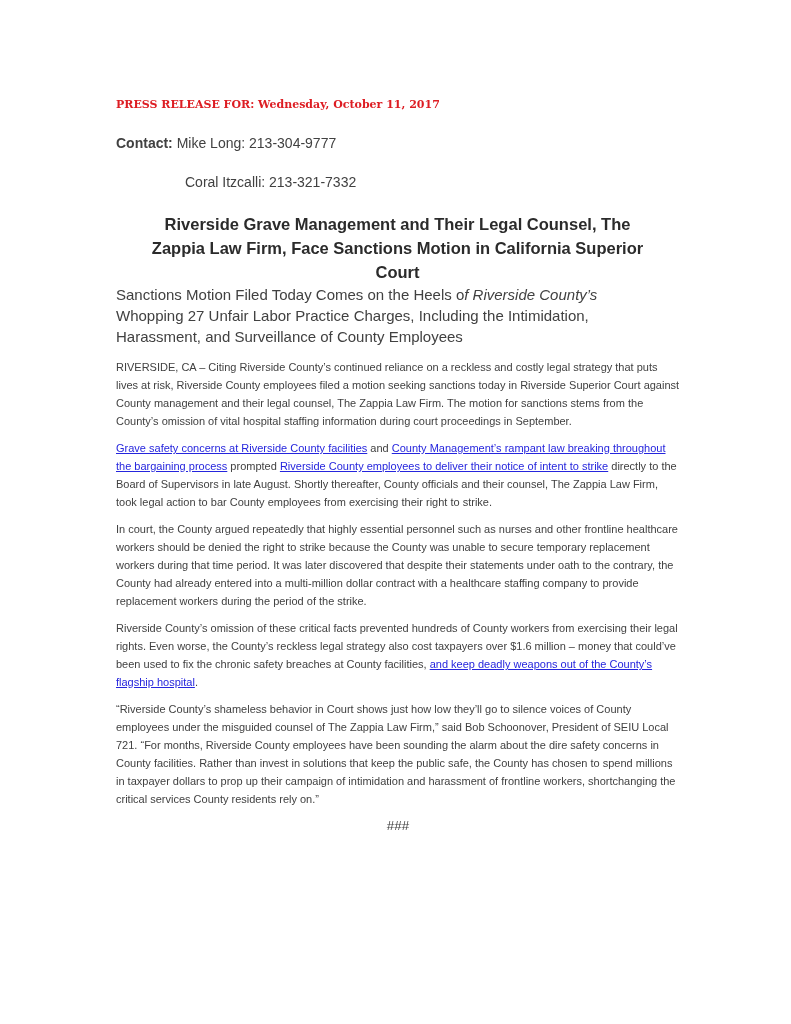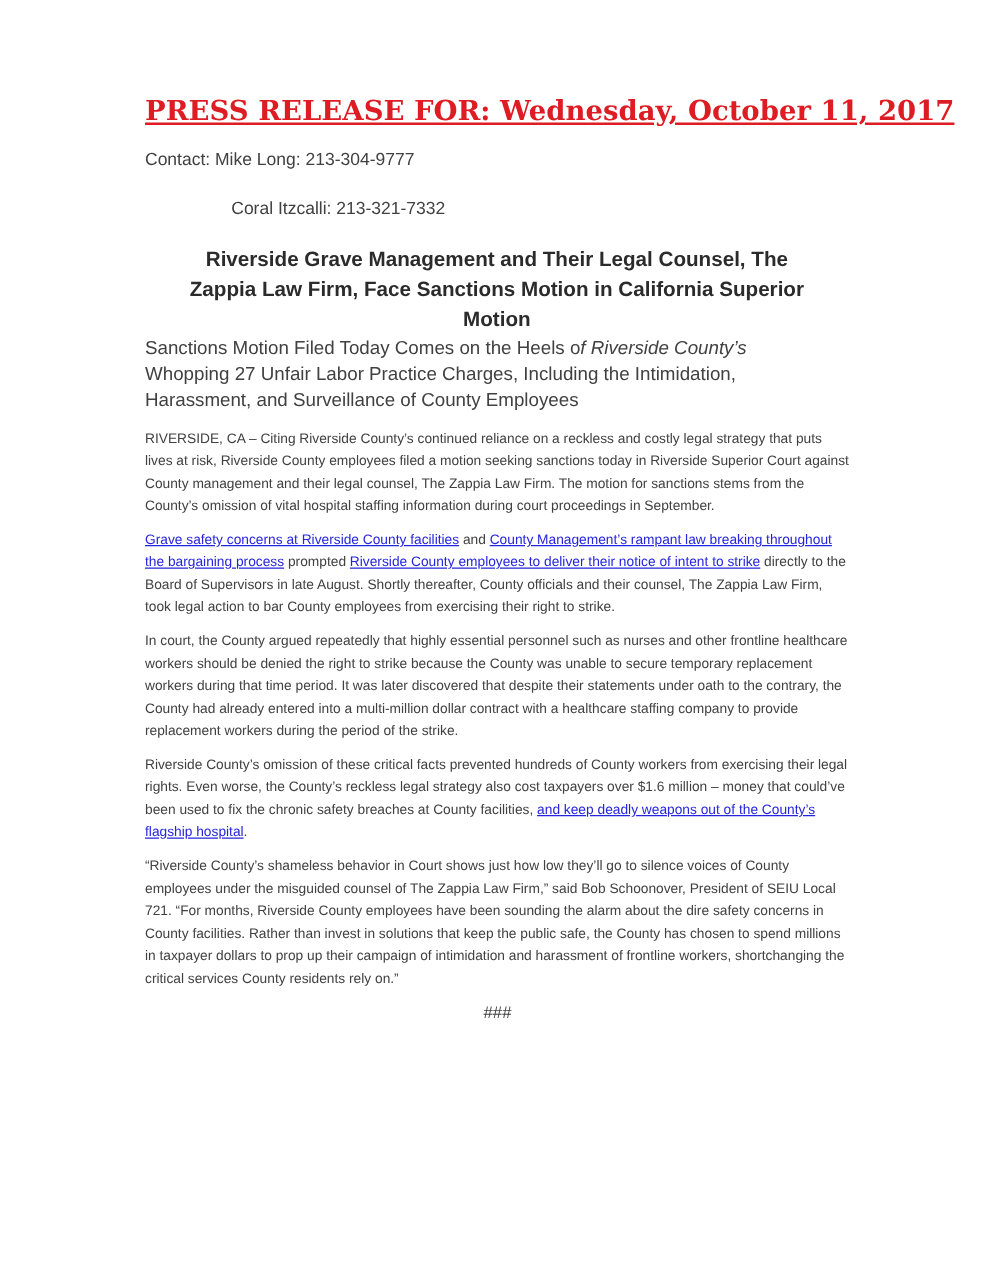--- a/index.html
+++ b/index.html
@@ -14,34 +14,33 @@
   .page{
     width:791px;height:1024px;
     background:var(--page-bg);
     font-family:"Liberation Sans",sans-serif;
     padding:78px 112px 0 116px;
     overflow:hidden;
   }
   .kicker{
     font-family:"DejaVu Serif",serif;
     font-weight:bold;
-    font-size:22px;
+    font-size:11px;
     line-height:22px;
     color:var(--kicker);
-    margin:0 0 18px 0;
+    margin:16px 0 18px 0;
     white-space:nowrap;
-    text-decoration:underline;
   }
   .contact{
     font-size:14px;
     line-height:19px;
     color:var(--body-text);
     margin:0 0 20px 0;
   }
-  .contact .label{font-weight:normal;}
+  .contact .label{font-weight:bold;}
   .contact-line2{padding-left:69px;margin-top:20px;}
   .headline{
     font-size:16.5px;
     font-weight:bold;
     line-height:24px;
     color:var(--headline-text);
     text-align:center;
     margin:0 0 0 0;
   }
   .headline > div{white-space:nowrap;}
@@ -82,21 +81,21 @@
   <h1 class="kicker">PRESS RELEASE FOR: Wednesday, October 11, 2017</h1>
 
   <div class="contact">
     <div class="contact-line1"><span class="label">Contact:</span> <span>Mike Long: 213-304-9777</span></div>
     <div class="contact-line2">Coral Itzcalli: 213-321-7332</div>
   </div>
 
   <h2 class="headline">
       <div>Riverside Grave Management and Their Legal Counsel, The</div>
       <div>Zappia Law Firm, Face Sanctions Motion in California Superior</div>
-      <div>Motion</div>
+      <div>Court</div>
     </h2>
 
   <h3 class="subheadline">
       <div><span>Sanctions Motion Filed Today Comes on the Heels o</span><em>f Riverside County’s</em></div>
       <div><span>Whopping 27 Unfair Labor Practice Charges, Including the Intimidation,</span></div>
       <div><span>Harassment, and Surveillance of County Employees</span></div>
     </h3>
 
   <div class="body-paragraphs">
       <p><span>RIVERSIDE, CA – Citing Riverside County’s continued reliance on a reckless and costly legal strategy that puts lives at risk, Riverside County employees filed a motion seeking sanctions today in Riverside Superior Court against County management and their legal counsel, The Zappia Law Firm. The motion for sanctions stems from the County’s omission of vital hospital staffing information during court proceedings in September.</span></p>

